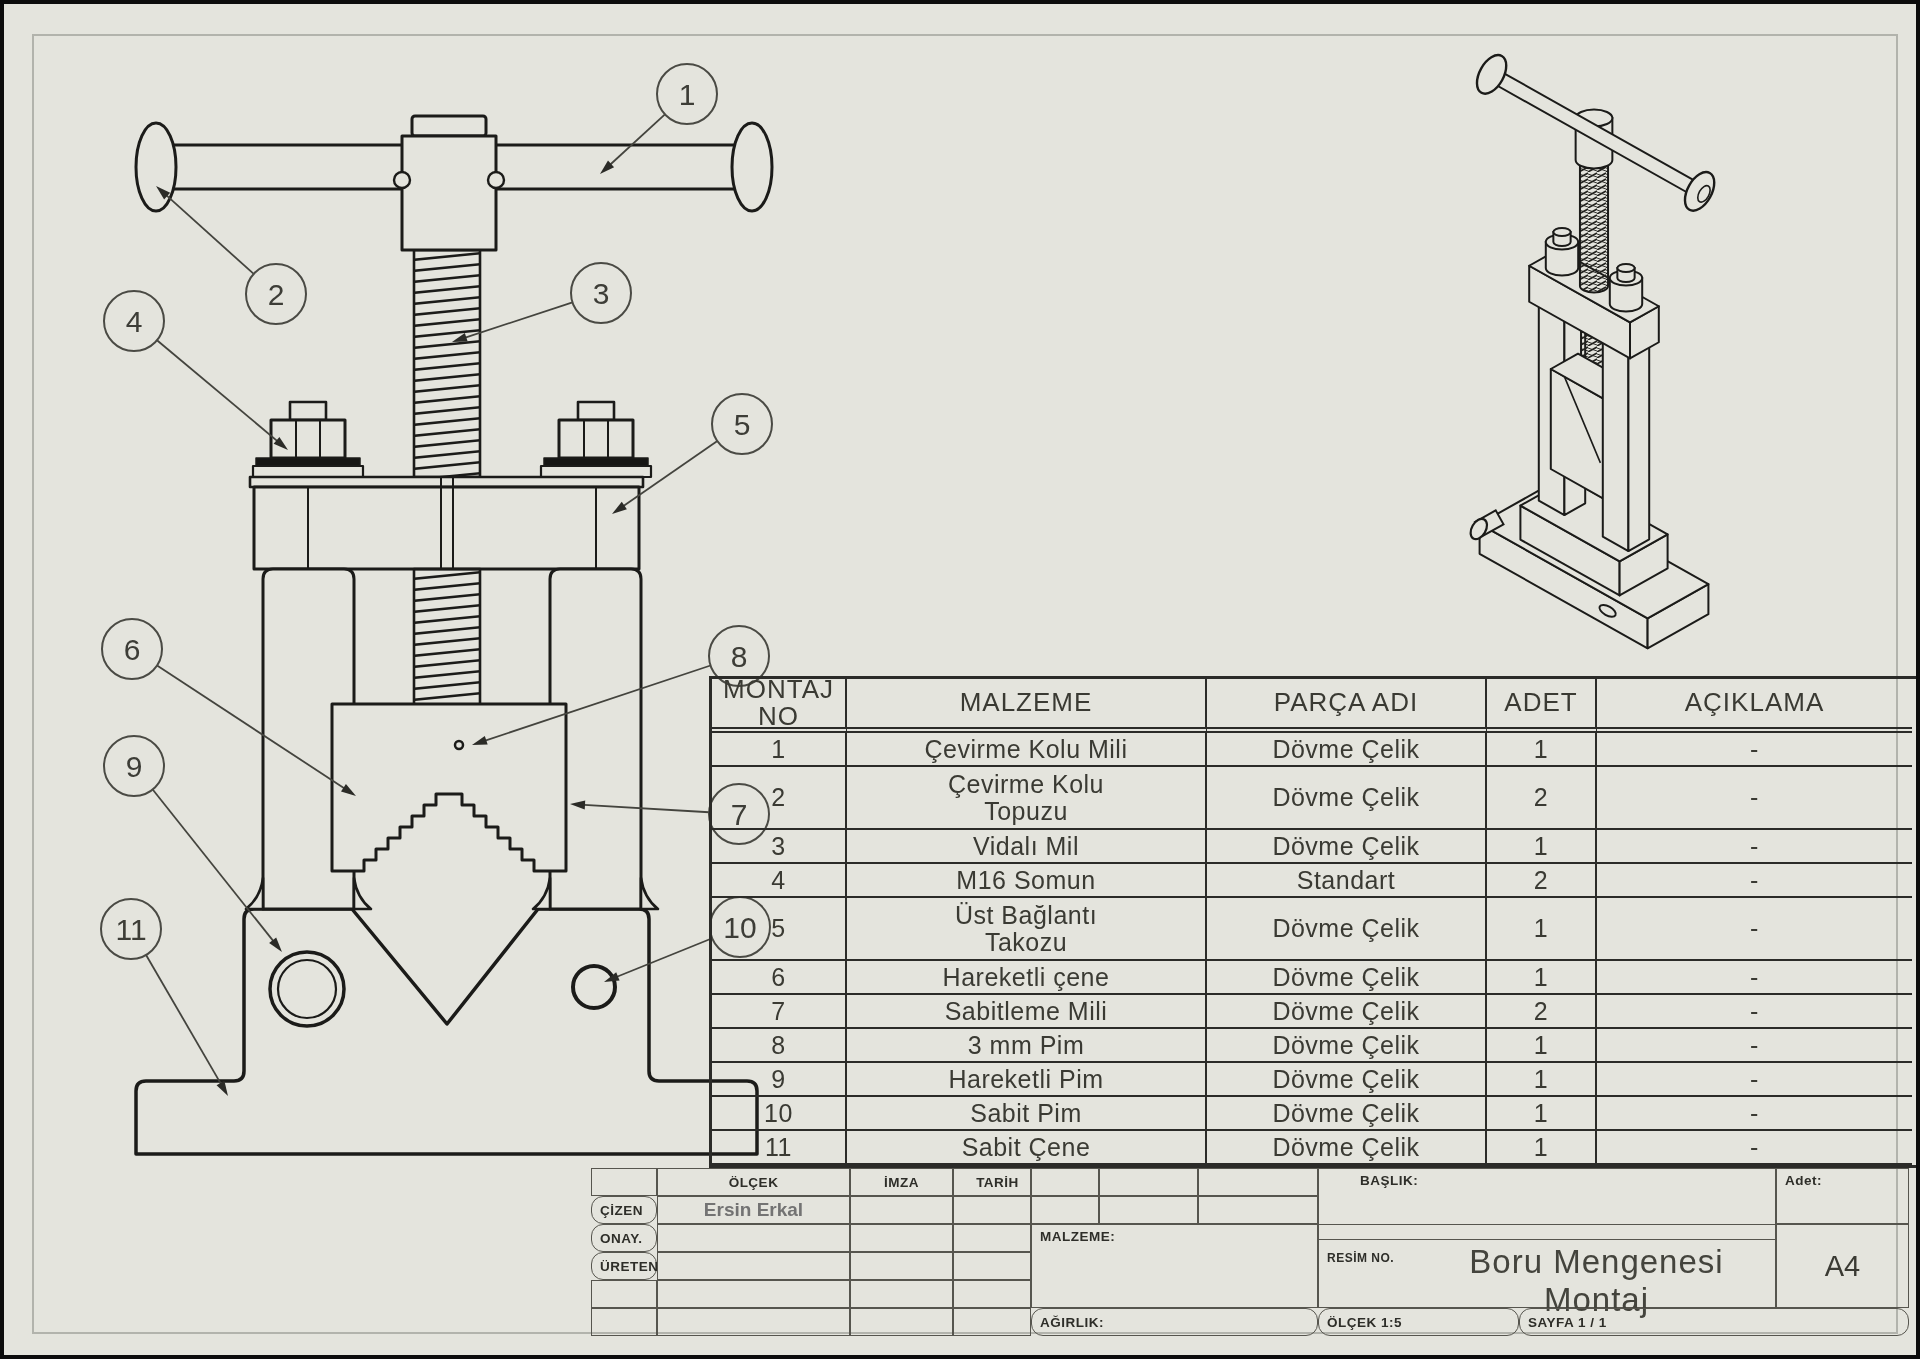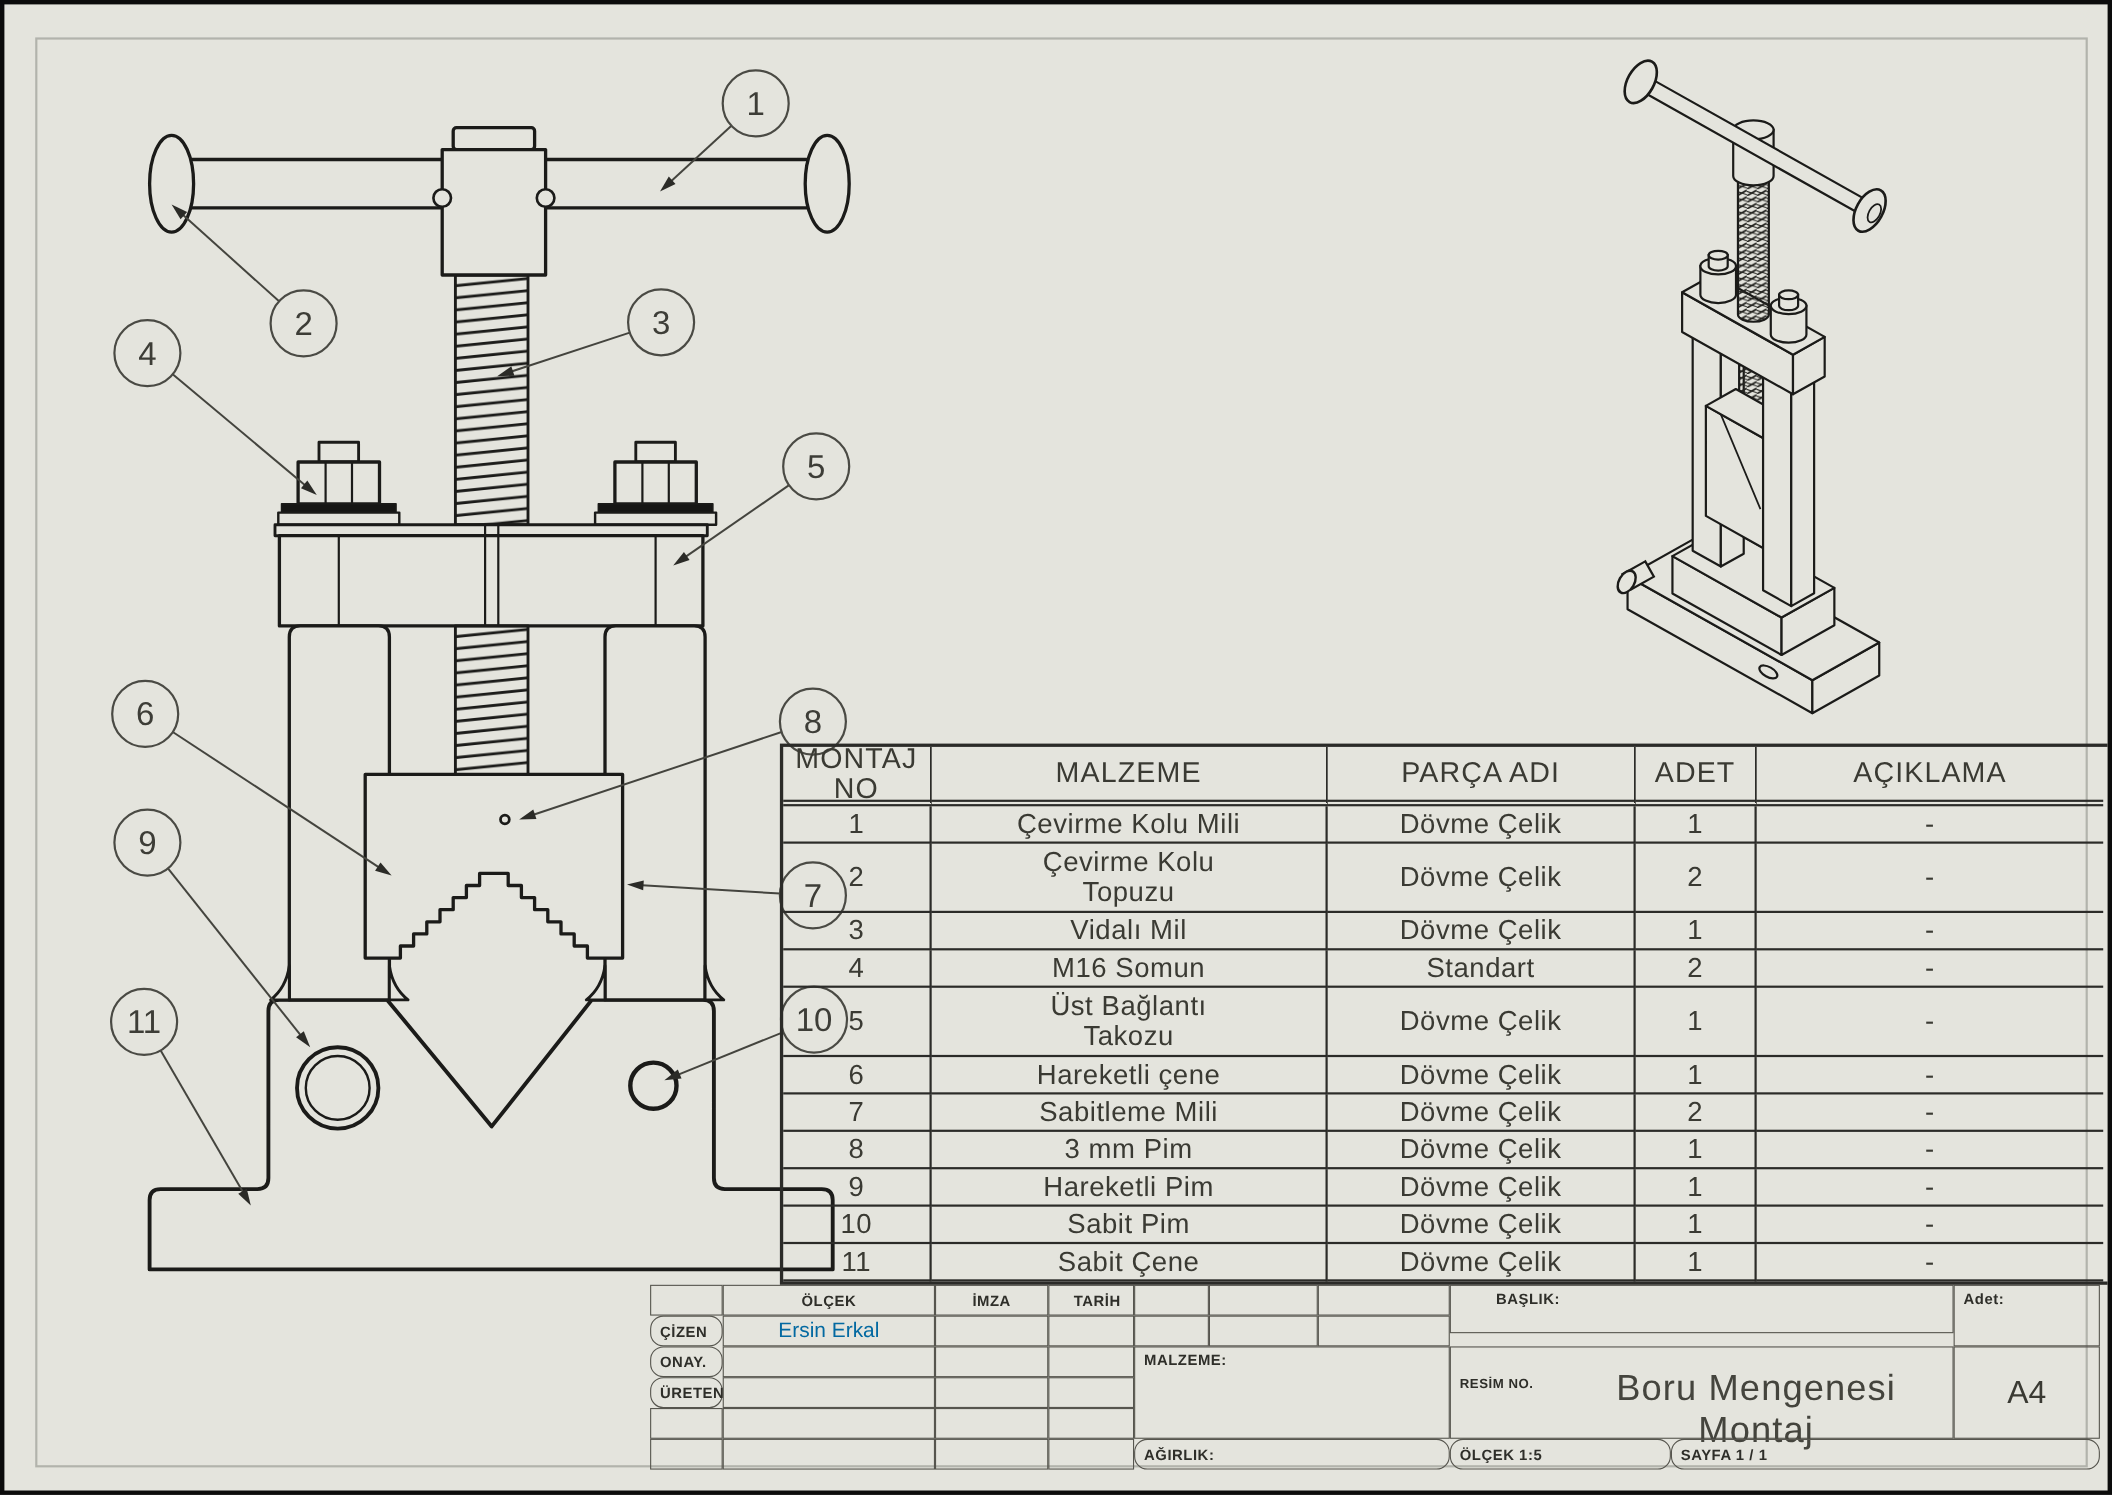--- a/index.html
+++ b/index.html
@@ -368,26 +368,26 @@
       <div class="bc">
         <span>-</span>
       </div>
     </div>
 
   <div>
     <div class="tb tcen tlab" style="left:653px;top:1164px;width:193px;height:28px;">ÖLÇEK</div>
     <div class="tb tcen tlab" style="left:846px;top:1164px;width:103px;height:28px;">İMZA</div>
     <div class="tb tcen tlab" style="left:949px;top:1164px;width:78px;height:28px;padding-left:11px;">TARİH</div>
     <div class="tb tleft tlab" style="left:587px;top:1192px;width:66px;height:28px;">ÇİZEN</div>
-    <div class="tb tcen" style="left:653px;top:1192px;width:193px;height:28px;font-size:19px;color:#0369a1;">Ersin Erkal</div>
+    <div class="tb tcen" style="left:653px;top:1192px;width:193px;height:28px;font-size:19px;color:#737373;font-weight:bold;">Ersin Erkal</div>
     <div class="tb tleft tlab" style="left:587px;top:1220px;width:66px;height:28px;">ONAY.</div>
     <div class="tb tleft tlab" style="left:587px;top:1248px;width:66px;height:28px;">ÜRETEN</div>
     <div class="tb ttop tlab" style="left:1027px;top:1220px;width:287px;height:84px;">MALZEME:</div>
     <div class="tb tleft tlab" style="left:1027px;top:1304px;width:287px;height:28px;">AĞIRLIK:</div>
-    <div class="tb ttop tlab" style="left:1314px;top:1164px;width:458px;height:44px;padding-left:41px;">BAŞLIK:</div>
+    <div class="tb ttop tlab" style="left:1314px;top:1164px;width:458px;height:72px;padding-left:41px;">BAŞLIK:</div>
     <div class="tb ttop tlab" style="left:1772px;top:1164px;width:133px;height:56px;">Adet:</div>
     <div class="tb" style="left:1314px;top:1220px;width:458px;height:84px;">
       <span class="tlab" style="position:absolute;left:8px;top:26px;font-size:12px;">RESİM NO.</span>
       <span style="position:absolute;left:105px;top:18px;width:345px;text-align:center;font-size:33px;letter-spacing:1px;color:#44443d;">Boru Mengenesi Montaj</span>
     </div>
     <div class="tb tcen" style="left:1772px;top:1220px;width:133px;height:84px;font-size:29px;color:#3a3a33;">A4</div>
     <div class="tb tleft tlab" style="left:1314px;top:1304px;width:201px;height:28px;">ÖLÇEK 1:5</div>
     <div class="tb tleft tlab" style="left:1515px;top:1304px;width:390px;height:28px;">SAYFA 1 / 1</div>
   <div class="tb" style="left: 587px; top: 1164px; width: 66px; height: 28px;"></div>
       <div class="tb" style="left: 1027px; top: 1164px; width: 68px; height: 28px;"></div>

